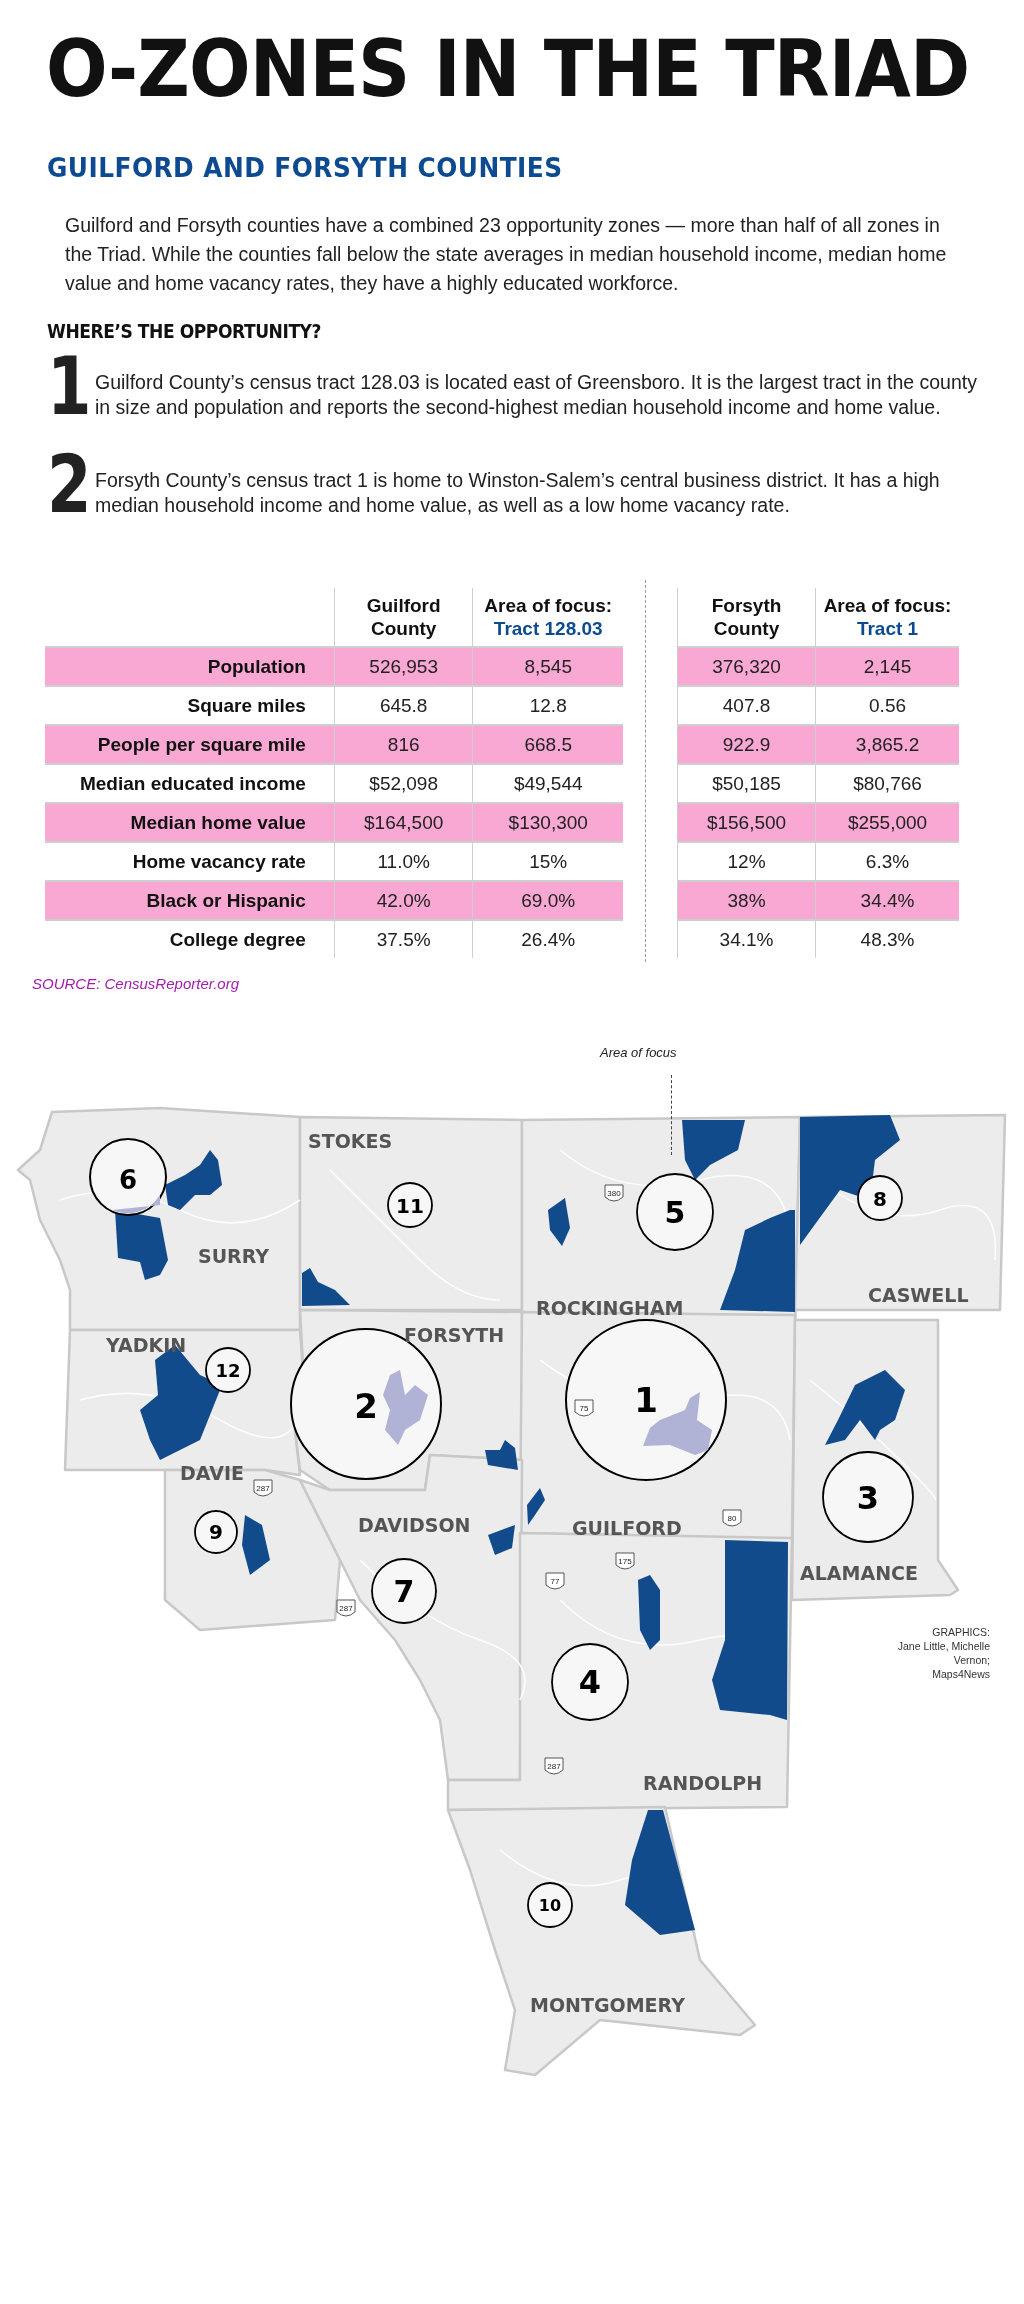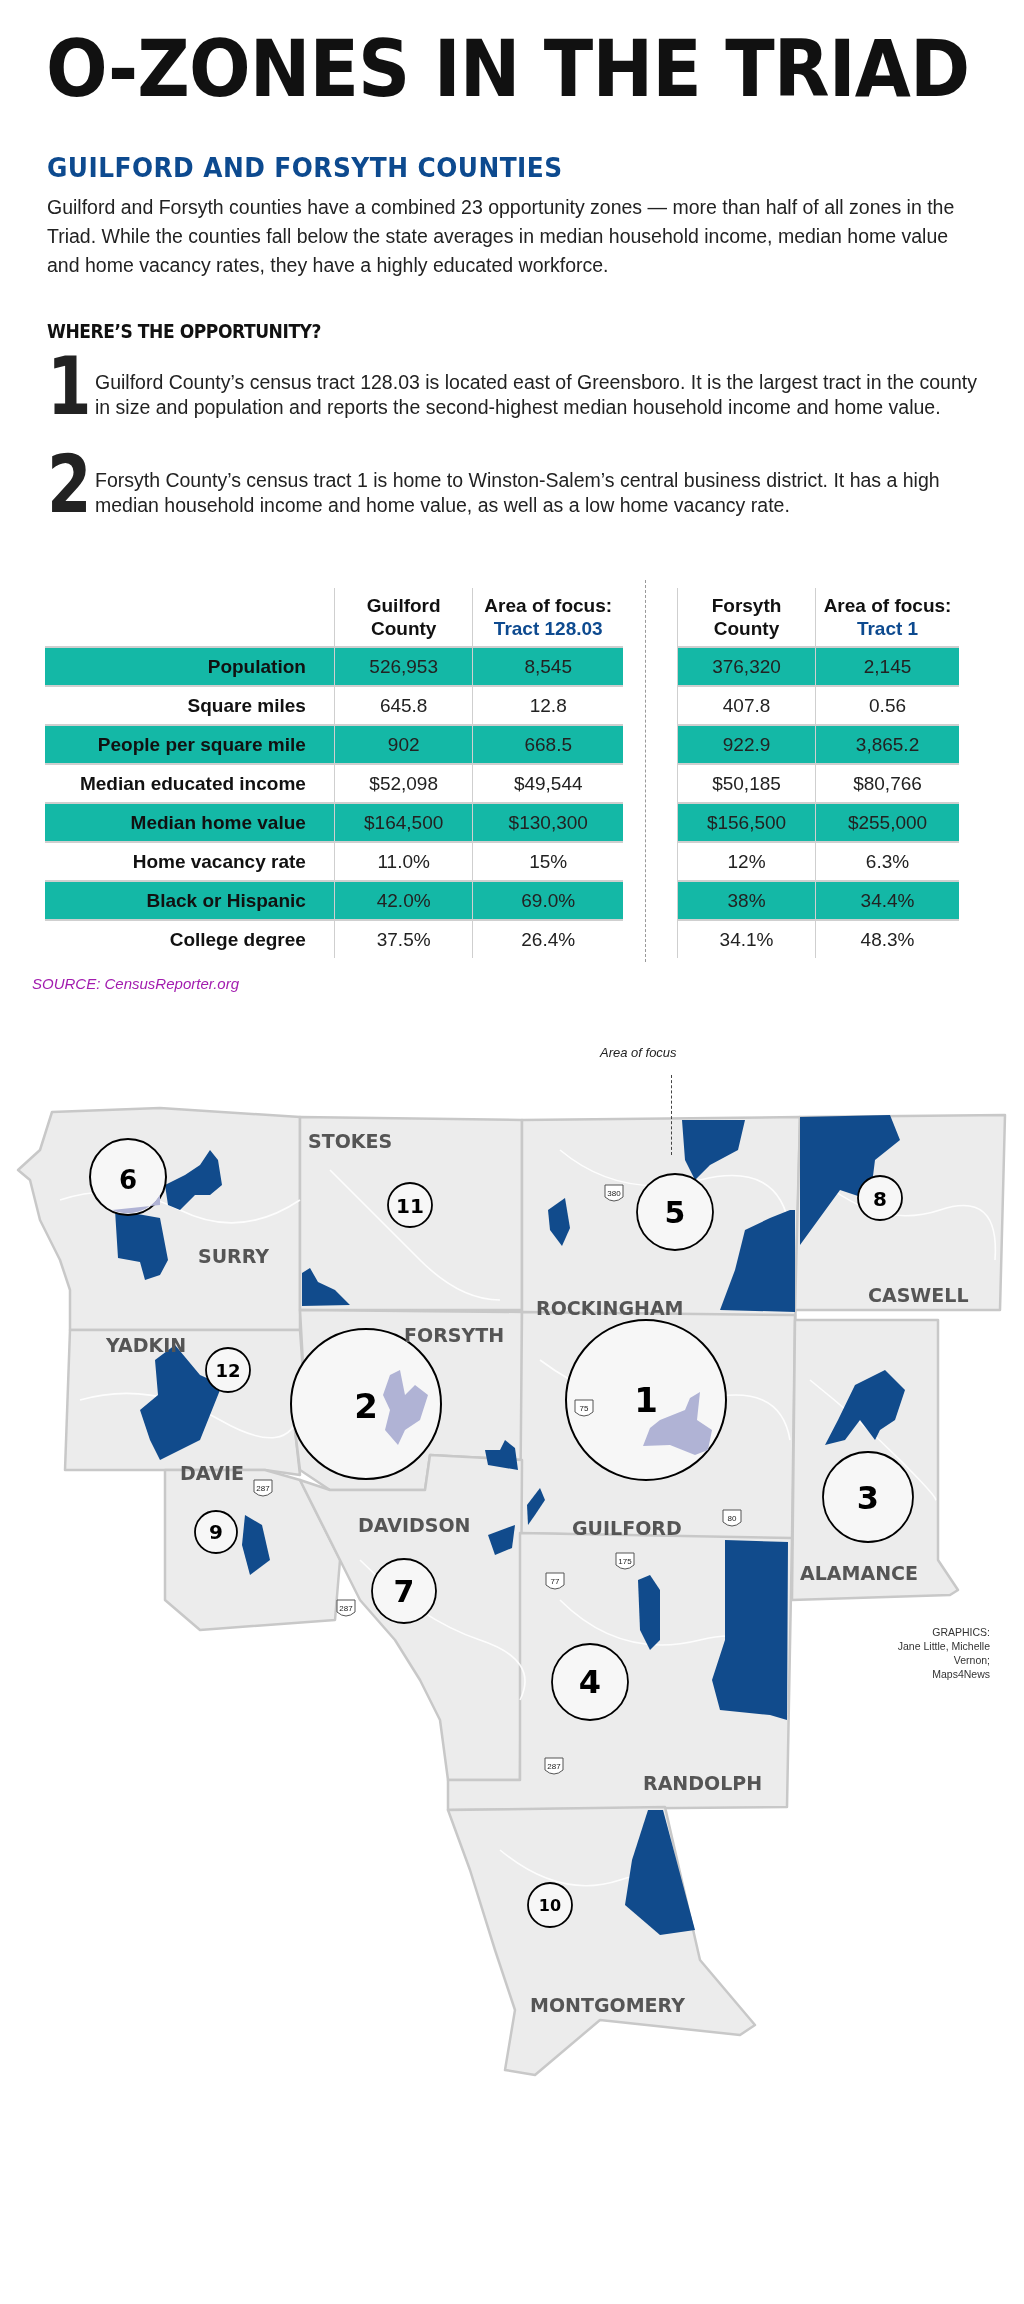--- a/index.html
+++ b/index.html
@@ -1,29 +1,29 @@
 <!DOCTYPE html>
 <html><head>
 <meta charset="utf-8">
 <style>
   html,body{margin:0;padding:0;background:#fff;}
   body{width:1024px;height:2304px;position:relative;overflow:hidden;font-family:"Liberation Sans",sans-serif;color:#111;}
   .abs{position:absolute;}
   .title{left:46px;top:30px;font-size:78px;font-weight:900;letter-spacing:-1px;line-height:1;font-family:"DejaVu Sans",sans-serif;transform:scaleX(0.93);transform-origin:left top;white-space:nowrap;}
   .subtitle{left:47px;top:152px;font-size:27px;font-weight:bold;color:#0d4a8f;font-family:"DejaVu Sans",sans-serif;letter-spacing:0.5px;white-space:nowrap;transform:scaleX(0.92);transform-origin:left top;}
   .intro{left:47px;top:193px;width:930px;font-size:19.5px;line-height:29px;color:#222;}
-  .intro p{margin:0;}
+  .intro p{margin:18px;}
   .where{left:47px;top:320px;font-size:19px;font-weight:bold;font-family:"DejaVu Sans",sans-serif;letter-spacing:-0.5px;transform:scaleX(0.9);transform-origin:left top;white-space:nowrap;}
   .item{left:47px;width:935px;font-size:19.5px;line-height:25px;color:#222;}
   .item .num{float:left;font-size:80px;font-weight:900;line-height:62px;margin-right:4px;margin-top:4px;font-family:"DejaVu Sans",sans-serif;transform:scaleX(0.8);transform-origin:left top;width:44px;}
   .item p{margin:0;padding-top:18px;}
   table.stats{position:absolute;border-collapse:collapse;font-size:19px;}
   table.stats th{font-weight:bold;font-size:19px;line-height:23px;vertical-align:middle;padding:0;height:58px;text-align:center;}
   table.stats td{height:37px;padding:0;text-align:center;border-top:2px solid #cfcfcf;color:#222;}
-  table.stats tr.shade td{background:#14b8a6;}
+  table.stats tr.shade td{background:#f9a8d4;}
   table.stats td.label{text-align:right;font-weight:bold;padding-right:28px;color:#111;}
   table.stats .vline{border-left:1px solid #cfcfcf;}
   .blue{color:#0d4a8f;}
   .divider{left:645px;top:580px;height:382px;border-left:1px dashed #999;}
   .source{left:32px;top:975px;font-size:15px;font-style:italic;color:#a21caf;}
   .aof-label{left:600px;top:1045px;font-size:13px;font-style:italic;color:#222;}
   .aof-line{left:671px;top:1075px;height:80px;border-left:1px dashed #444;}
   .credit{left:860px;top:1625px;width:130px;text-align:right;font-size:10.5px;line-height:14px;color:#333;}
   svg.map{position:absolute;left:0;top:0;}
   .county-label{font-family:"DejaVu Sans",sans-serif;font-weight:bold;font-size:19px;fill:#555;}
@@ -62,21 +62,21 @@
         <td class="vline">526,953</td>
         <td class="vline">8,545</td>
       </tr>
   <tr>
         <td class="label">Square miles</td>
         <td class="vline">645.8</td>
         <td class="vline">12.8</td>
       </tr>
   <tr class="shade">
         <td class="label">People per square mile</td>
-        <td class="vline">902</td>
+        <td class="vline">816</td>
         <td class="vline">668.5</td>
       </tr>
   <tr>
         <td class="label">Median educated income</td>
         <td class="vline">$52,098</td>
         <td class="vline">$49,544</td>
       </tr>
   <tr class="shade">
         <td class="label">Median home value</td>
         <td class="vline">$164,500</td>

